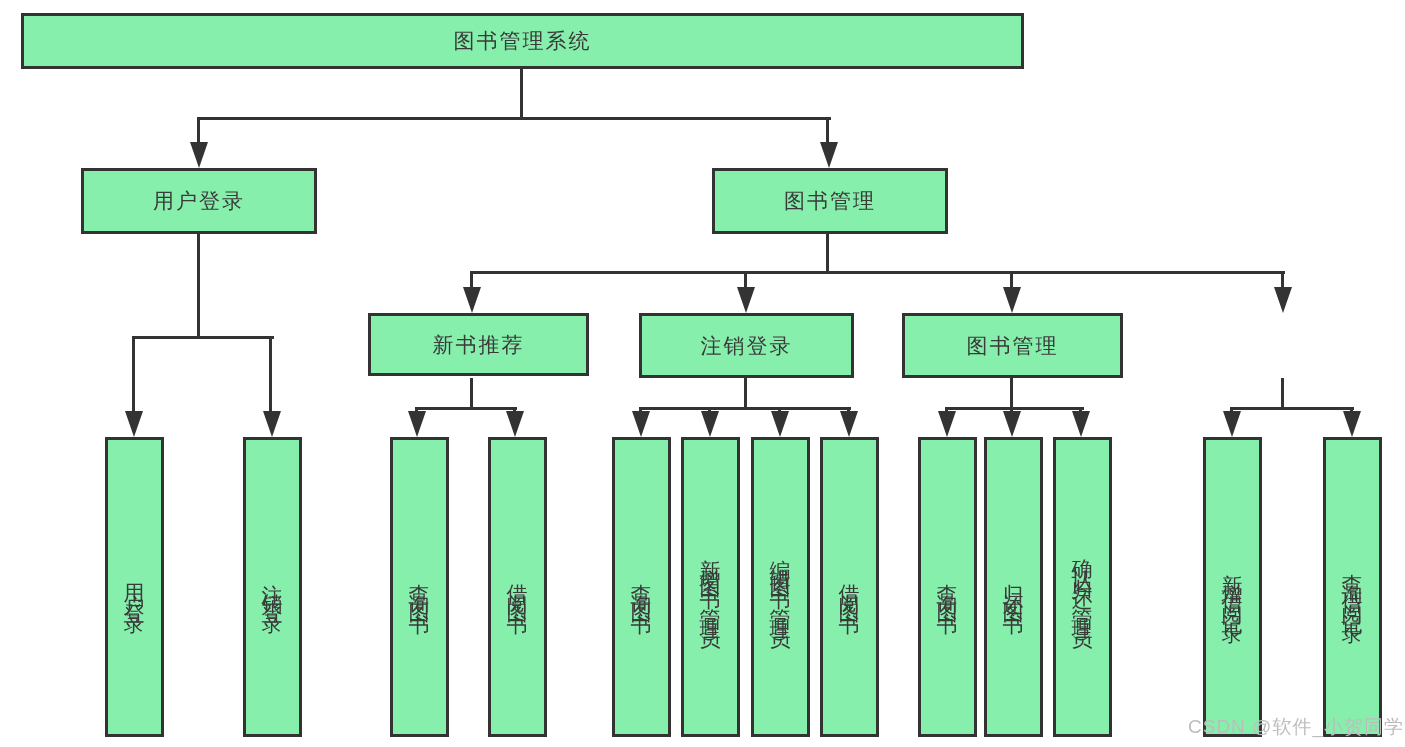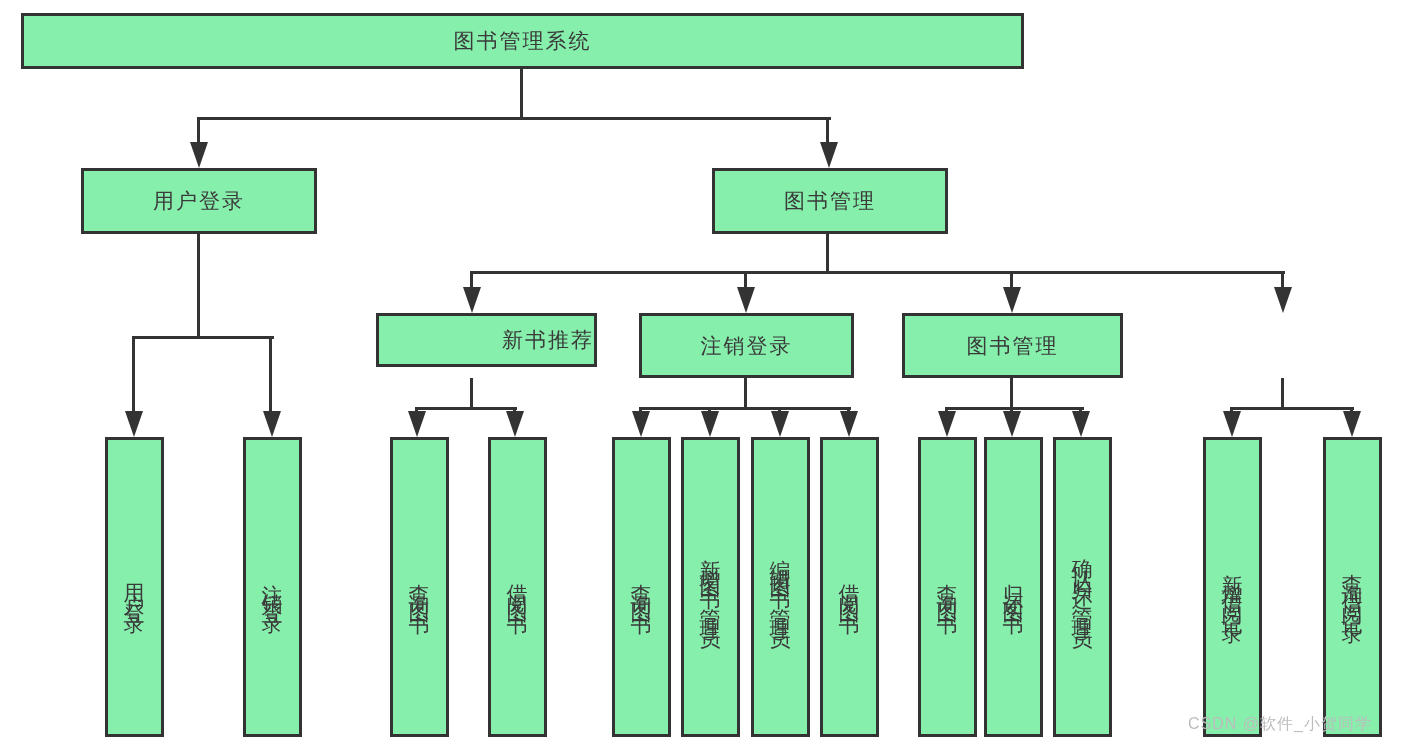--- a/index.html
+++ b/index.html
@@ -39,21 +39,21 @@
     width: 0; height: 0;
     border-left: 9px solid transparent;
     border-right: 9px solid transparent;
     border-top: 26px solid #333333;
     z-index: 1;
   }
   #watermark {
     position: absolute;
     left: 1188px;
     top: 714px;
-    font-size: 16px;
+    font-size: 19px;
     color: #bdbdbd;
     letter-spacing: 1px;
     z-index: 5;
     white-space: nowrap;
   }
 </style>
 </head>
 <body>
 
 <div id="canvas">
@@ -63,21 +63,21 @@
   </div>
 
   <div class="box" style="left:81px; top:168px; width:236px; height:66px;">
     <span>用户登录</span>
   </div>
 
   <div class="box" style="left:712px; top:168px; width:236px; height:66px;">
     <span>图书管理</span>
   </div>
 
-  <div class="box" style="left:376px; top:313px; width:221px; height:54px;justify-content:flex-end;">
+  <div class="box" style="left:368px; top:313px; width:221px; height:63px;">
     <span>新书推荐</span>
   </div>
 
   <div class="box" style="left:639px; top:313px; width:215px; height:65px;">
     <span>注销登录</span>
   </div>
 
   <div class="box" style="left:902px; top:313px; width:221px; height:65px;">
     <span>图书管理</span>
   </div>

